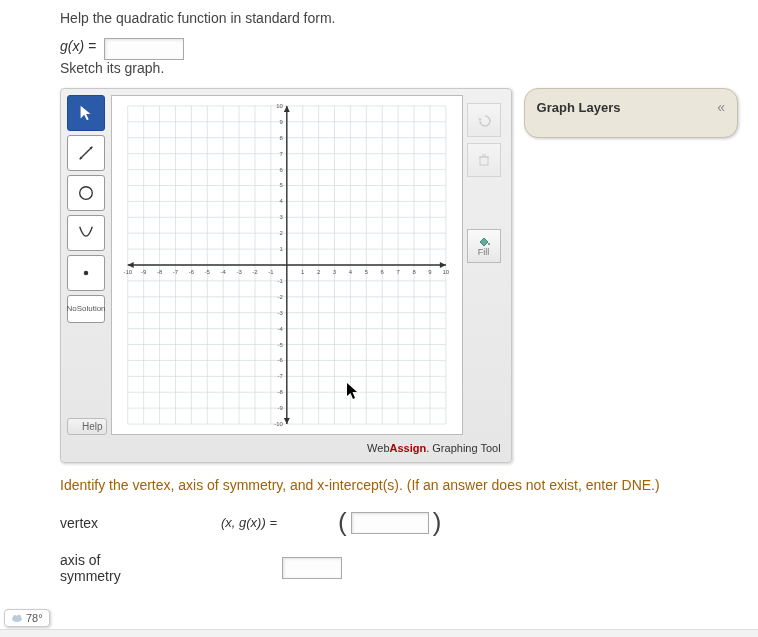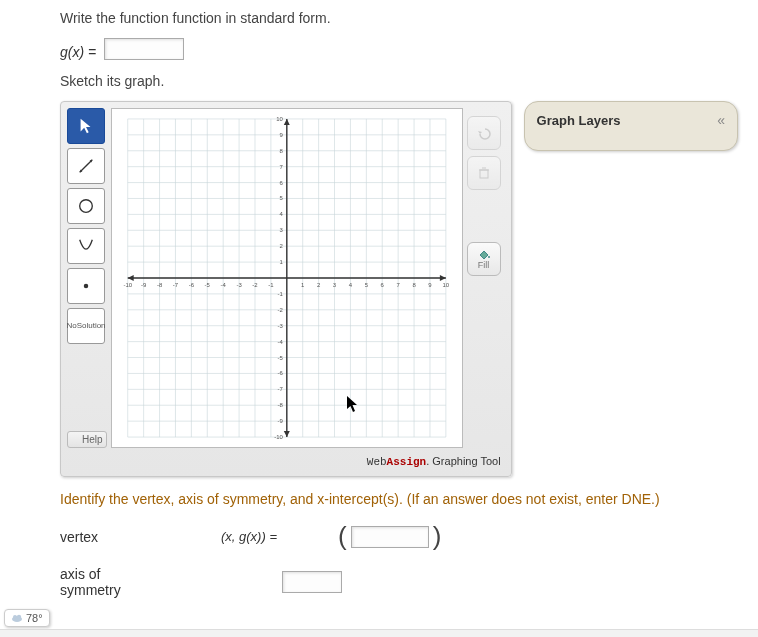--- a/index.html
+++ b/index.html
@@ -1,40 +1,40 @@
 <!DOCTYPE html>
 <html><head>
 <meta charset="utf-8">
 <style>
 * { box-sizing: border-box; margin: 0; padding: 0; }
 body { font-family: Arial, sans-serif; background: #e8e8e8; font-size: 13px; color: #333; }
 .page { background: #fff; margin: 0 auto; width: 758px; min-height: 637px; padding: 10px 20px 20px 60px; position: relative; box-shadow: -2px 0 4px rgba(0,0,0,0.1), 2px 0 4px rgba(0,0,0,0.1); }
 .section { margin-bottom: 12px; font-size: 14px; color: #444; }
 .formula { font-style: italic; margin: 10px 0 12px 70px; font-size: 14px; }
 .formula sup { font-size: 10px; }
-.answer-row { display: flex; align-items: flex-end; gap: 8px; margin-bottom: 13px; }
+.answer-row { display: flex; align-items: flex-start; gap: 8px; margin-bottom: 0; }
 .answer-row .lbl { font-style: italic; font-size: 14px; }
 input.box { width: 80px; height: 22px; border: 1px solid #aaa; background: #fdfdfd; box-shadow: inset 1px 1px 3px rgba(0,0,0,0.12); }
 input.box-sm { width: 60px; }
 input.box-md { width: 78px; }
 .graph-area { display: flex; align-items: flex-start; gap: 12px; margin-bottom: 14px; }
 .graph-container { width: 460px; background: linear-gradient(#f0f0f0,#e6e6e6); border: 1px solid #c8c8c8; border-radius: 4px; padding: 6px; position: relative; box-shadow: 1px 1px 3px rgba(0,0,0,0.2); }
 .graph-body { display: flex; gap: 4px; }
 .toolbar { display: flex; flex-direction: column; gap: 4px; width: 40px; }
 .tool-btn { width: 38px; height: 36px; background: #fff; border: 1px solid #999; border-radius: 3px; display: flex; align-items: center; justify-content: center; cursor: pointer; }
 .tool-btn.sel { background: #2a5aa8; color: #fff; border-color: #1a4a98; }
 .tool-btn svg { width: 18px; height: 18px; }
-.tool-btn.nosol { font-size: 8px; line-height: 1.1; text-align: center; color: #555; height: 36px; }
+.tool-btn.nosol { font-size: 8px; line-height: 1.1; text-align: center; color: #555; height: 28px; }
 .help-btn { margin-top: auto; font-size: 10px; color: #666; background: linear-gradient(#f4f4f4,#e4e4e4); border: 1px solid #bbb; border-radius: 3px; padding: 2px 4px; display: flex; align-items: center; gap: 10px; cursor: pointer; }
 .grid-wrap { flex: 1; background: #fff; border: 1px solid #bbb; position: relative; height: 340px; }
 .right-tools { display: flex; flex-direction: column; gap: 6px; width: 38px; padding: 8px 0; }
-.right-btn { width: 34px; height: 34px; background: linear-gradient(#fafafa,#e8e8e8); border: 1px solid #bbb; border-radius: 6px; display: flex; flex-direction: column; align-items: center; justify-content: center; font-size: 9px; color: #777; cursor: pointer; }
+.right-btn { width: 34px; height: 34px; background: linear-gradient(#fafafa,#e8e8e8); border: 1px solid #bbb; border-radius: 0; display: flex; flex-direction: column; align-items: center; justify-content: center; font-size: 9px; color: #777; cursor: pointer; }
 .right-btn.disabled { opacity: 0.5; cursor: default; }
 .graph-footer { text-align: right; font-size: 11px; padding: 7px 4px 2px; color: #333; }
-.graph-footer .wa { font-family: Liberation Mono, monospace; }
+.graph-footer .wa { font-family: Liberation Sans, sans-serif; }
 .graph-footer b { color: #a00; }
 .layers-panel { background: #eae6d9; border: 1px solid #c8c3b0; border-radius: 14px; padding: 10px 12px; width: 218px; font-size: 12px; color: #333; position: relative; box-shadow: 1px 1px 3px rgba(0,0,0,0.2); }
 .layers-panel .head { display: flex; justify-content: space-between; align-items: center; margin-bottom: 12px; }
 .layers-panel .head .ttl { font-weight: bold; font-size: 13px; }
 .layers-panel .head .coll { color: #888; cursor: pointer; font-size: 14px; }
 .layers-panel .body { line-height: 1.4; }
 .bottom-section { margin-top: 14px; }
 .identify { font-size: 14px; color: #a16207; margin-bottom: 14px; }
 .row2 { display: flex; align-items: center; gap: 61px; margin-bottom: 14px; }
 .row2 .lbl2 { font-size: 14px; width: 100px; }
@@ -42,21 +42,21 @@
 .paren input { margin: 0 4px; }
 .temp-badge { position: fixed; left: 4px; bottom: 10px; background: #fff; border: 1px solid #ccc; border-radius: 4px; padding: 2px 6px; font-size: 11px; color: #555; box-shadow: 1px 1px 3px rgba(0,0,0,0.2); display:flex; align-items:center; gap:3px;margin-top:12px;}
 .taskbar { position: fixed; left: 0; bottom: 0; width: 758px; height: 8px; background: #f2f2f2; border-top: 1px solid #ddd; }
 svg text { font-family: Arial, sans-serif; }
 .cursor-icon { position: absolute; left: 234px; top: 286px; pointer-events: none; }
 </style>
 </head>
 <body>
 
 <div class="page">
-  <div class="section">Write the function function in standard form.</div>
+  <div class="section">Help the quadratic function in standard form.</div>
   <div class="answer-row">
     <span class="lbl">g(x) =</span>
     <input class="box" type="text" style="">
   </div>
 
   <div class="section">Sketch its graph.</div>
 
   <div class="graph-area">
     <div class="graph-container">
       <div class="graph-body">

